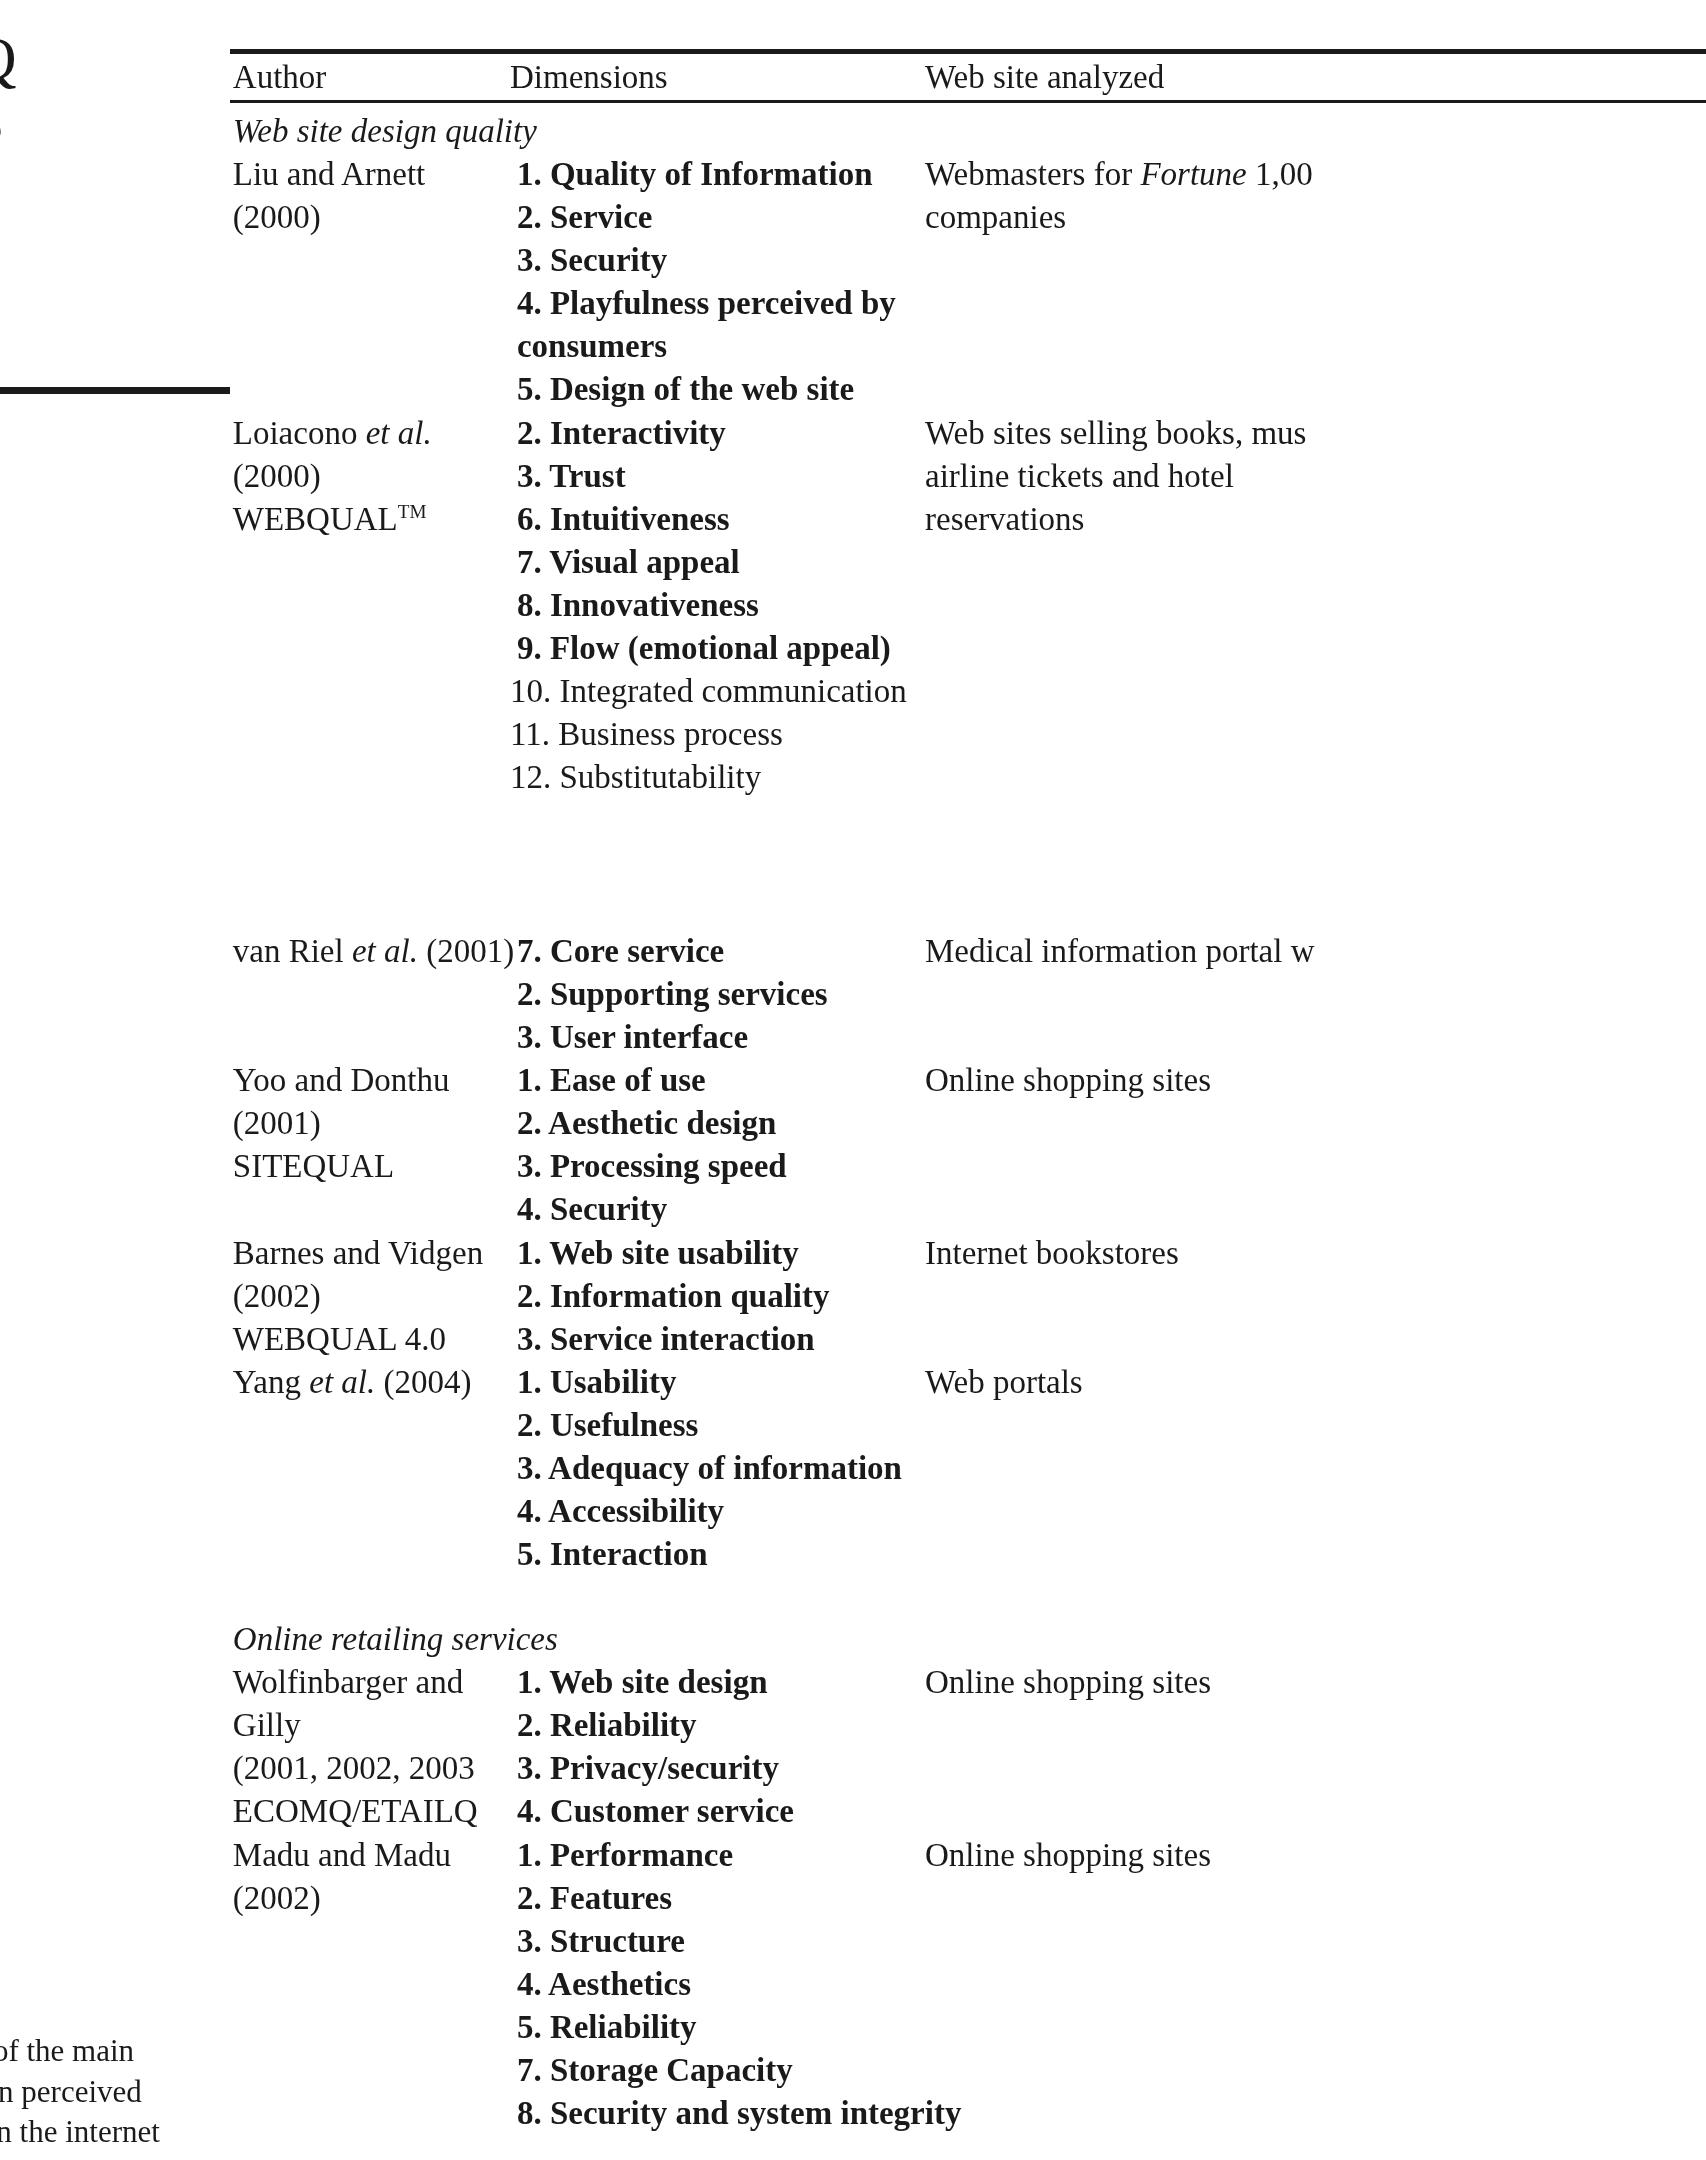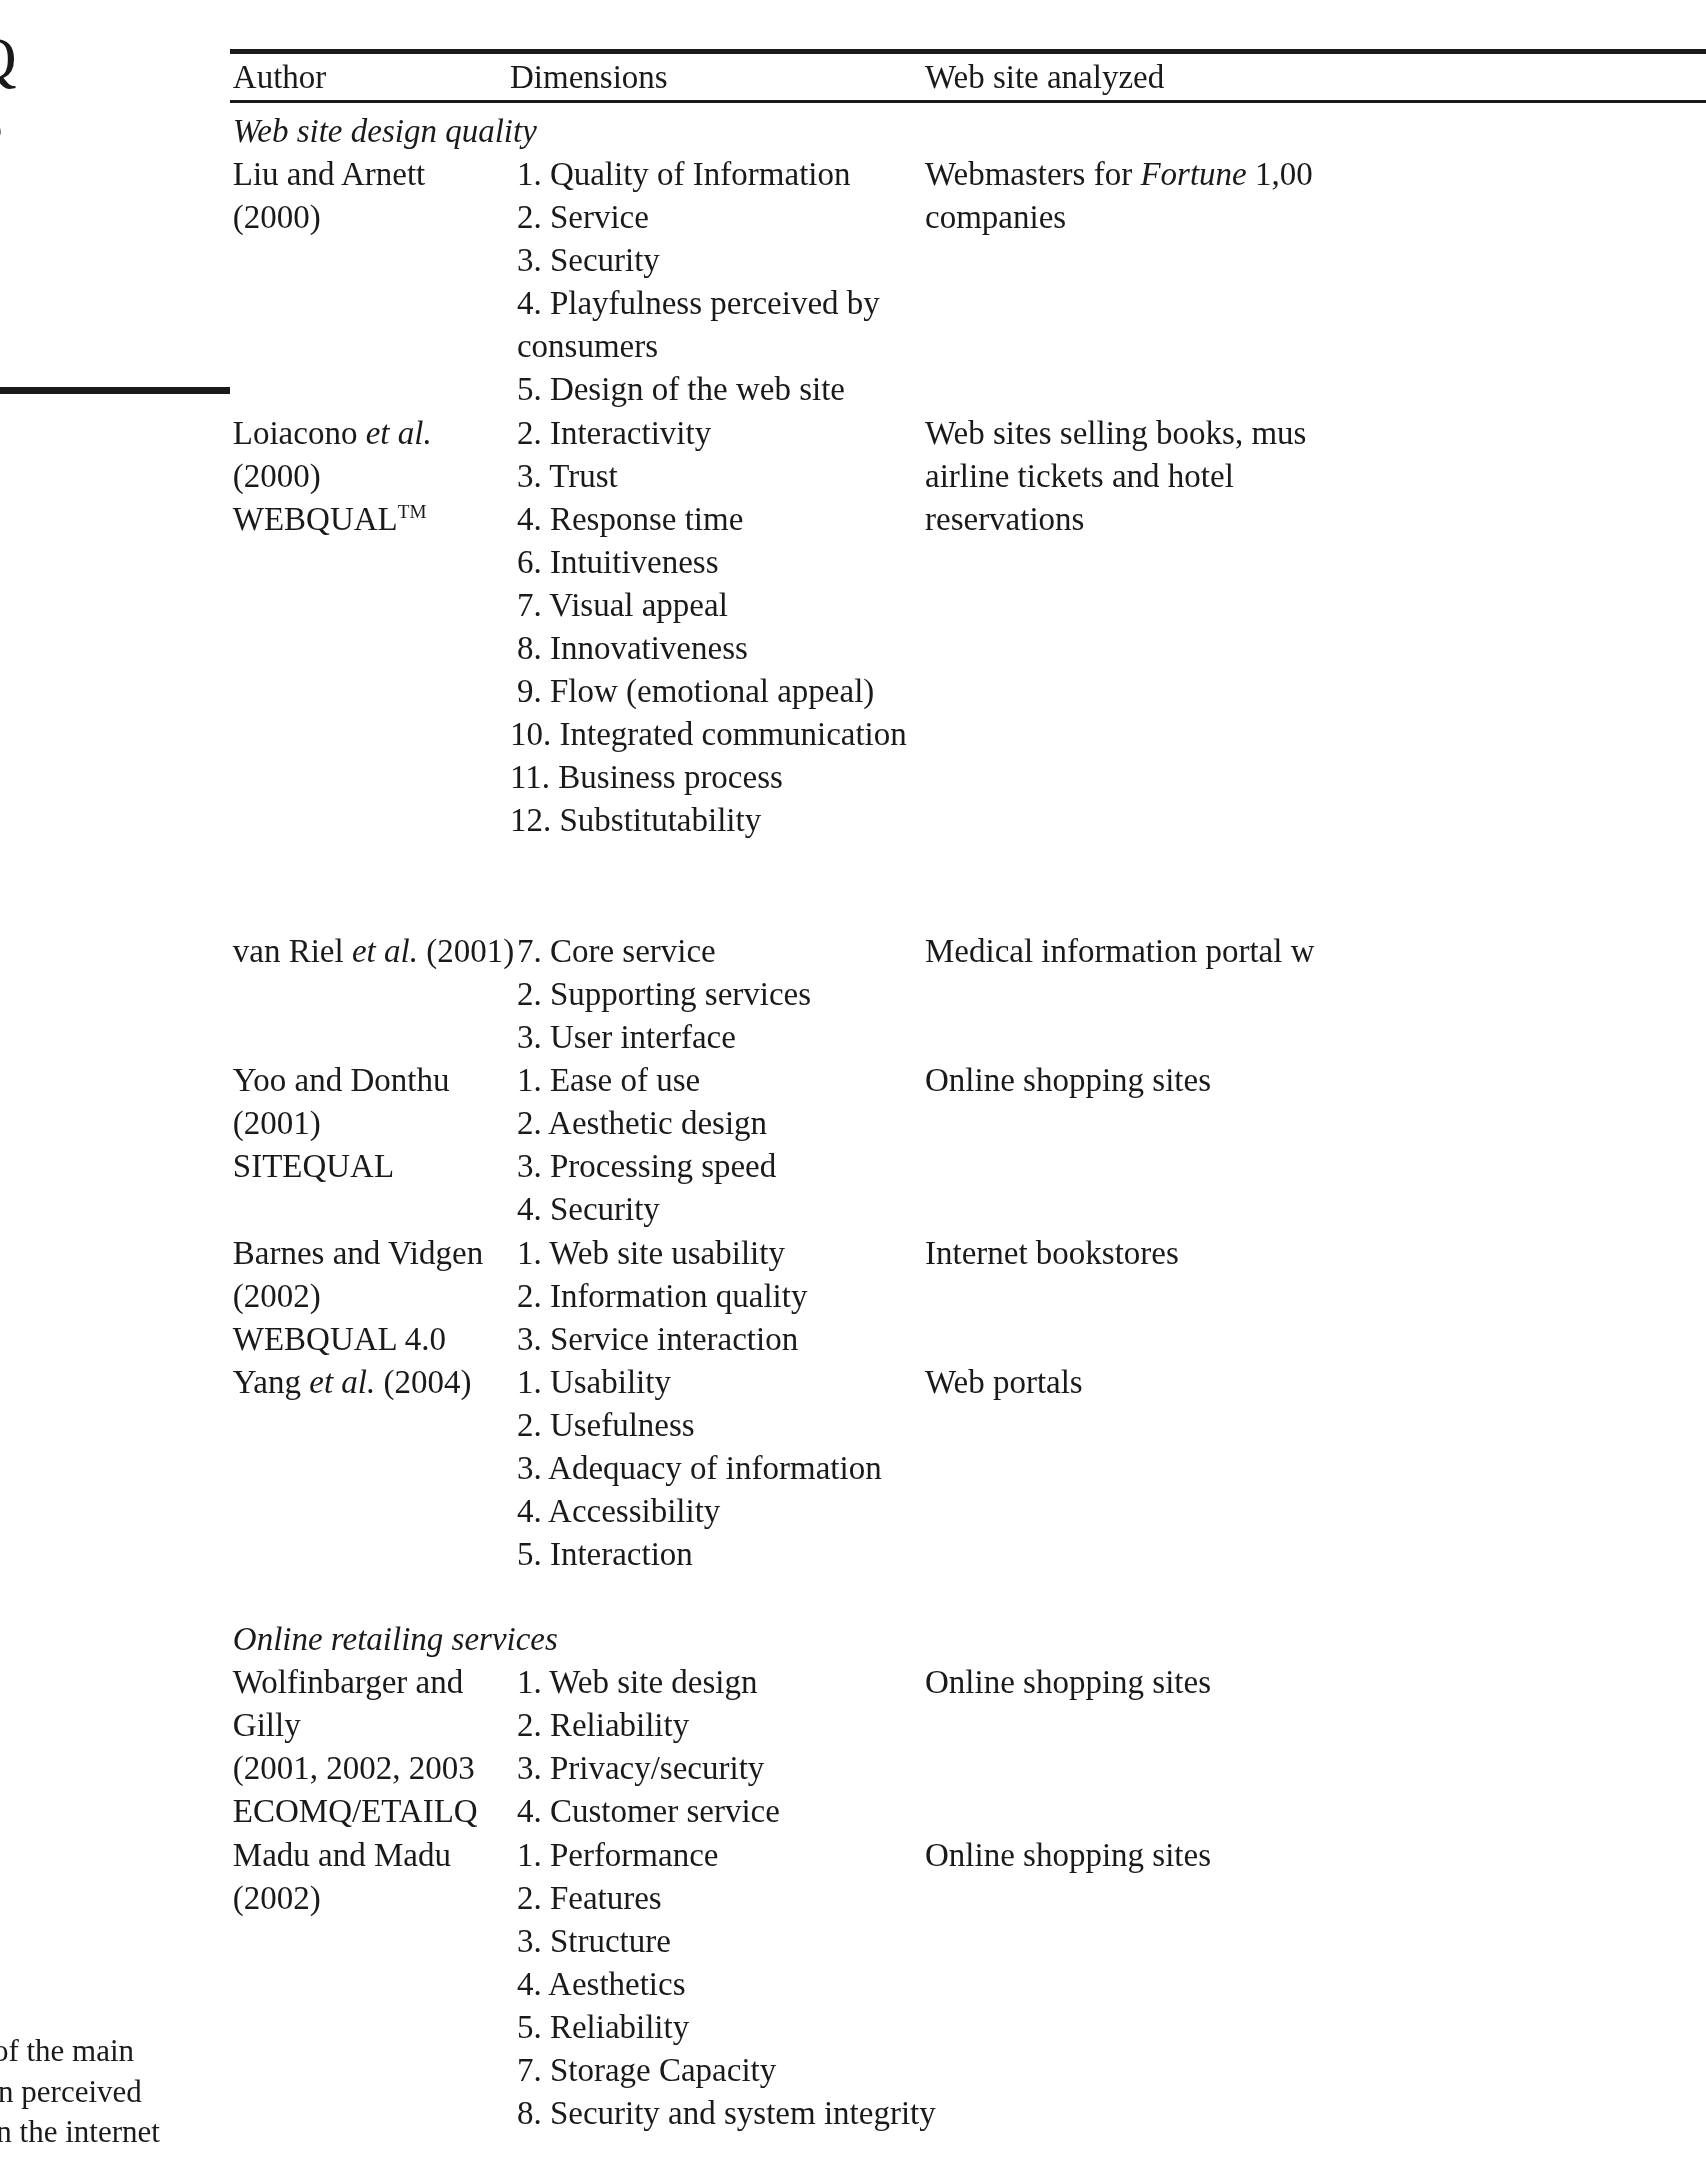--- a/index.html
+++ b/index.html
@@ -143,21 +143,21 @@
     width: 627px;
     font-size: 33px;
     line-height: 43px;
   }
   .dim-line {
     display: block;
     white-space: nowrap;
     padding-left: 0;
     text-indent: 0;
   }
-  .dim-line.num1  { padding-left: 6.9px; }
+  .dim-line.num1  { padding-left: 6.9px; font-weight: bold; }
   .dim-line.wrap  { white-space: normal; }
   .a-line, .c-line { display: block; }
 
   i.ital { font-style: italic; }
   sup.tm {
     font-size: 0.58em;
     vertical-align: super;
     line-height: 0;
   }
 </style>
@@ -212,21 +212,20 @@
         </div>
       </div>
       <div class="grid" style="height: 518px;">
         <div class="col-a">
           <span class="a-line">Loiacono <i class="ital">et al.</i> (2000)</span>
           <span class="a-line">WEBQUAL<sup class="tm">TM</sup></span>
         </div>
         <div class="col-b">
           <span class="dim-line num1">2. Interactivity</span>
           <span class="dim-line num1">3. Trust</span>
-          <span class="dim-line num1">4. Response time</span>
           <span class="dim-line num1">6. Intuitiveness</span>
           <span class="dim-line num1">7. Visual appeal</span>
           <span class="dim-line num1">8. Innovativeness</span>
           <span class="dim-line num1">9. Flow (emotional appeal)</span>
           <span class="dim-line">10. Integrated communication</span>
           <span class="dim-line">11. Business process</span>
           <span class="dim-line">12. Substitutability</span>
         </div>
         <div class="col-c">
           <span class="c-line">Web sites selling books, mus</span>

